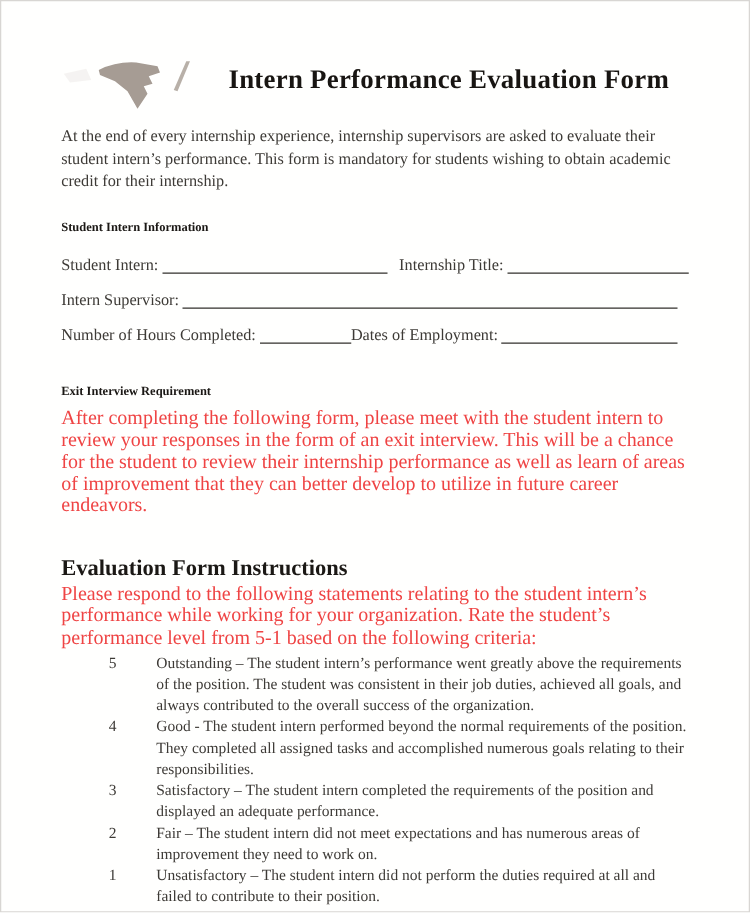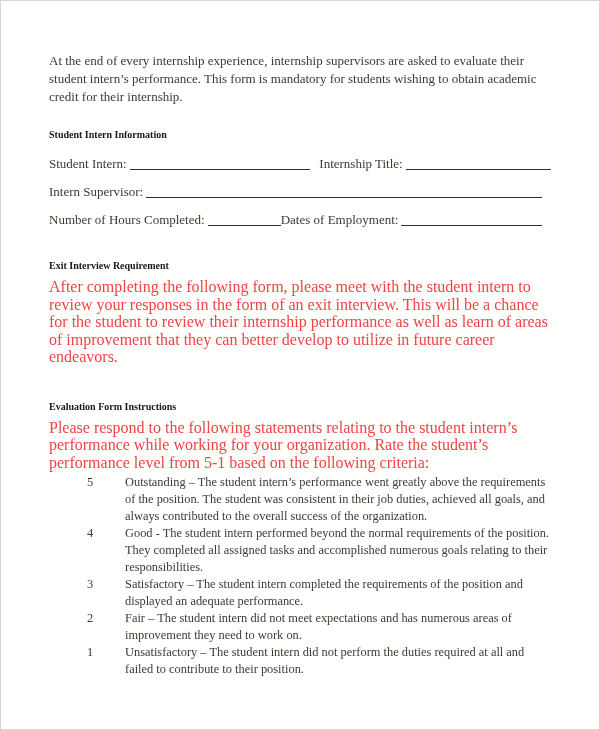--- a/index.html
+++ b/index.html
@@ -40,32 +40,32 @@
   }
 
   
   .sec-heading {
     margin: 20px 0 0 0;
     font-size: 10px;
     line-height: 17px;
     font-weight: bold;
     color: #1b1815;
   }
-  .sec-heading.small { font-size: 10px; margin-top: 32px; }
+  .sec-heading.small { font-size: 18px; margin-top: 32px; }
 
   
   .field-row {
     display: flex;
     align-items: flex-end;
     margin-top: 13px;
     font-size: 13px;
     line-height: 15px;
     color: #3d3a36;
   }
-  .pair { display: flex; align-items: flex-start; min-width: 0; }
+  .pair { display: flex; align-items: center; min-width: 0; }
   .pair-left  { flex: 53 0 0; margin-right: 9px; }
   .pair-right { flex: 47 0 0; }
   .field-label { white-space: nowrap; }
   .field-line {
     flex: 1;
     height: 14px;
     margin-left: 3px;
     border-bottom: 1.2px solid #33302c;
   }
 
@@ -81,20 +81,30 @@
   .criteria { margin-top: 3px; }
   .crit-row { display: flex; font-size: 12.4px; line-height: 17px; color: #3d3a36; }
   .crit-num { flex: 0 0 76px; padding-left: 38px; }
   .crit-text { flex: 1; }
 </style>
 </head>
 <body>
 
 <div class="page">
 
+  <div class="header">
+    <div class="logo">
+      <svg viewBox="0 0 118 48" aria-hidden="true">
+        <path fill="#eceae7" d="M2,16 L20,12 L24,21 L7,23 Z" opacity="0.55"></path>
+        <path fill="#a69c94" d="M30,13 Q44,6 60,7 L77,10 L79,15 L70,18 L73,24 L66,26 L69,32 L61,44 L53,30 L43,22 L31,17 Z"></path>
+        <path fill="#b8b0a8" d="M100,6 L103,6 L93,30 L90,29 Z"></path>
+      </svg>
+    </div>
+    <h1 class="title">Intern Performance Evaluation Form</h1>
+  </div>
 
   <p class="intro">At the end of every internship experience, internship supervisors are asked to evaluate their student intern’s performance.  This form is mandatory for students wishing to obtain academic credit for their internship.</p>
 
   <div class="section-student">
     <h2 class="sec-heading">Student Intern Information</h2>
 
     <div class="field-row">
       <span class="pair pair-left">
         <span class="field-label">Student Intern:</span>
         <span class="field-line"></span>

